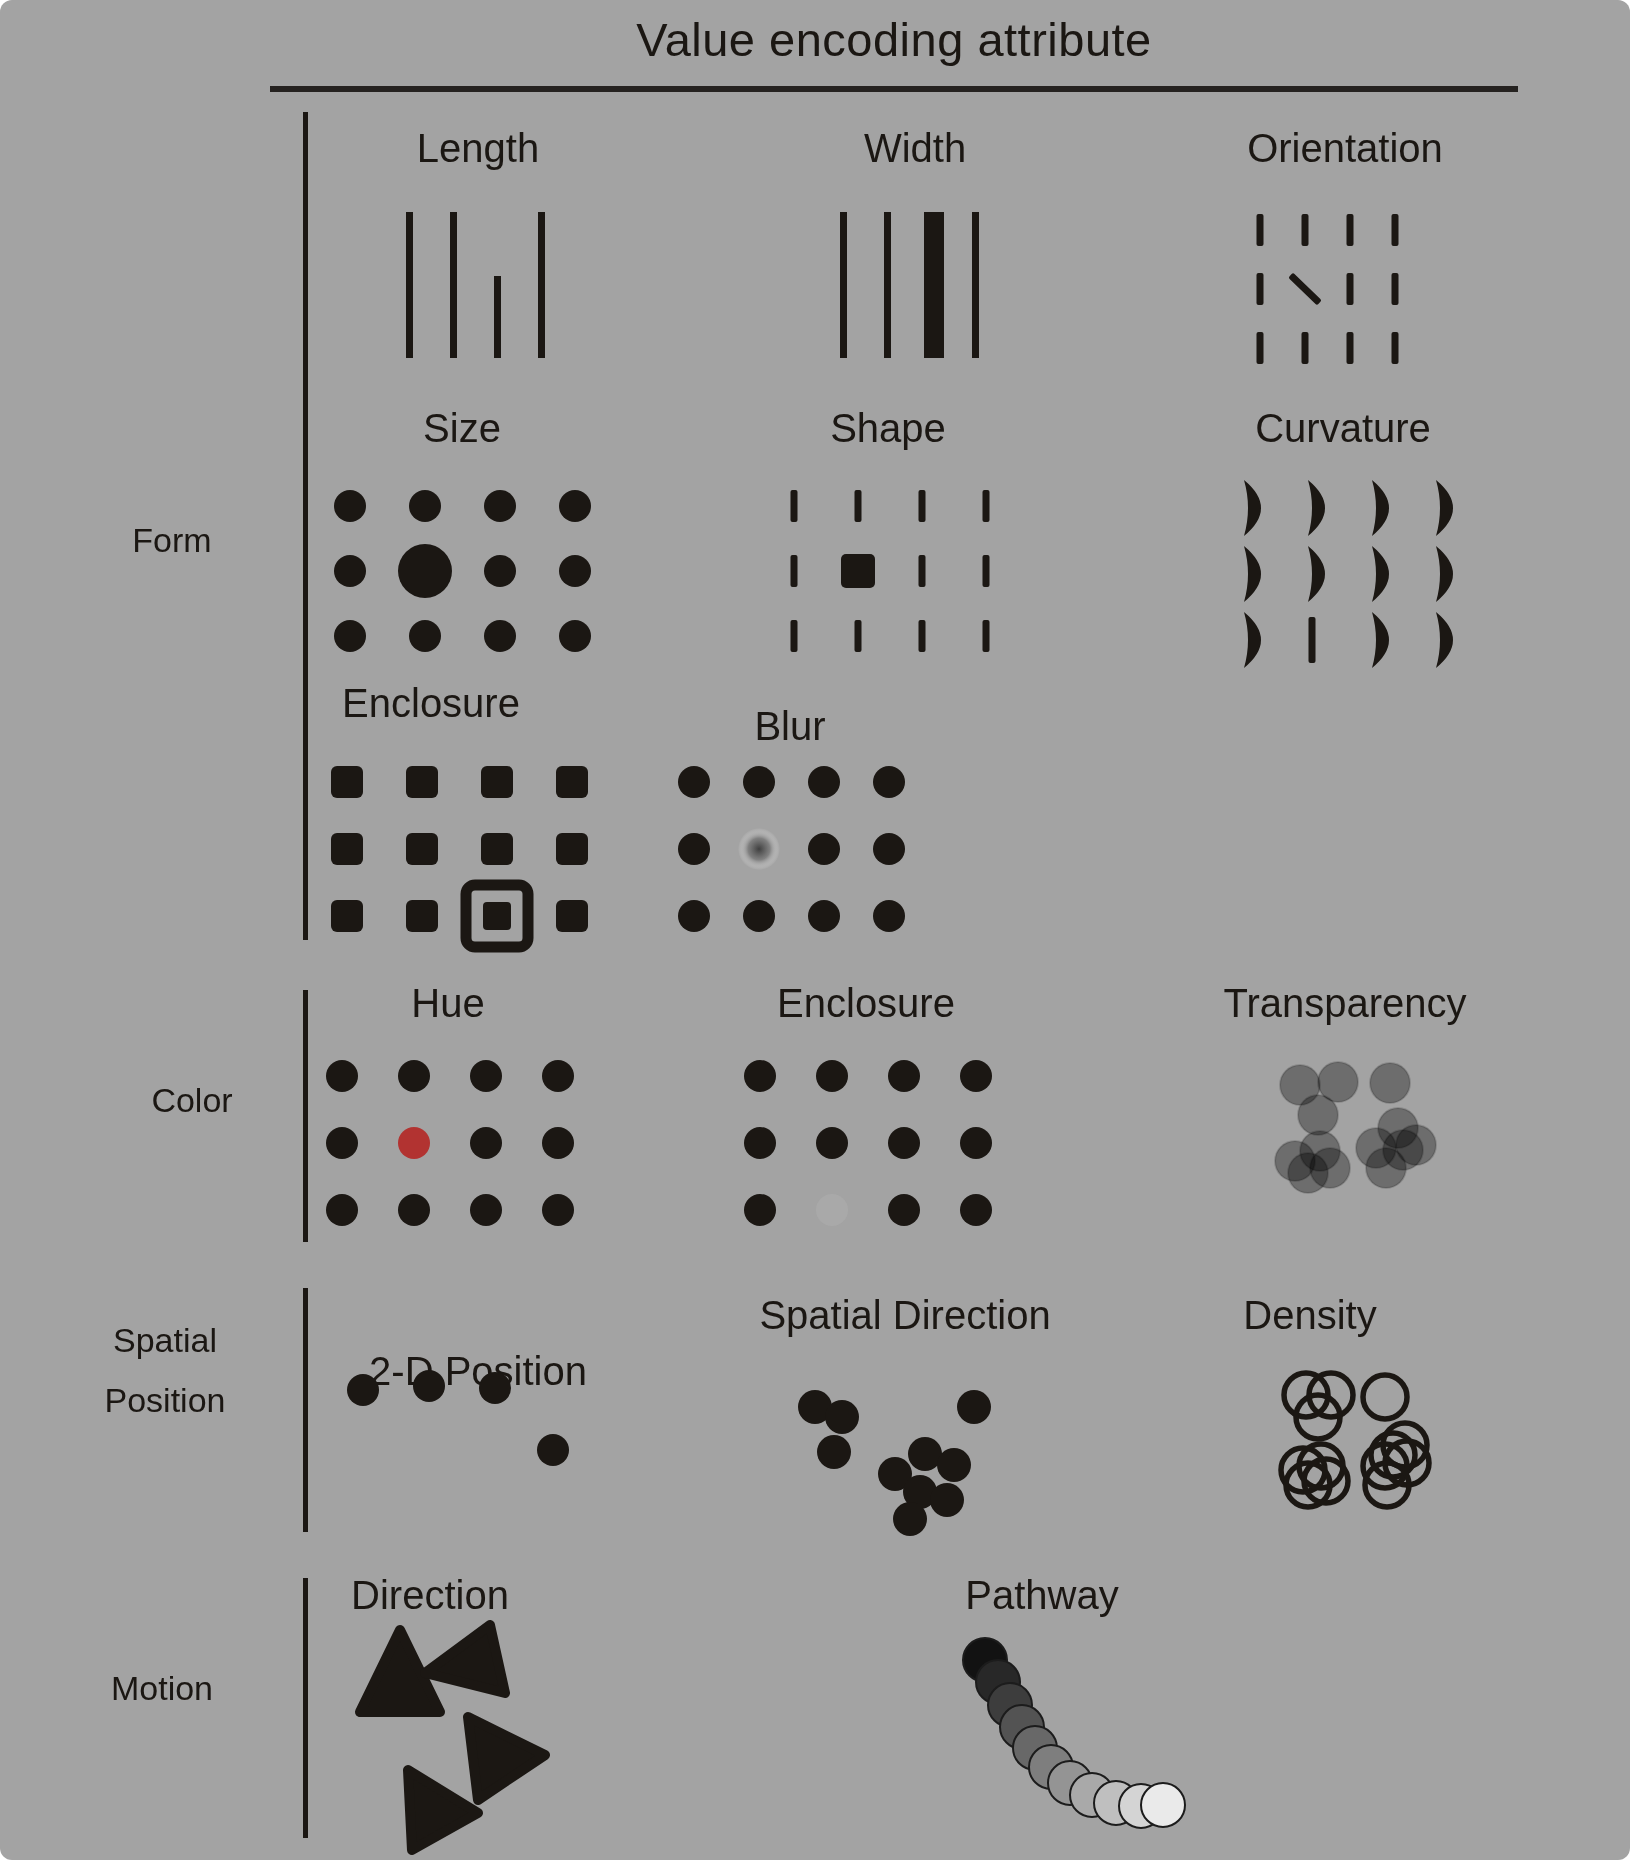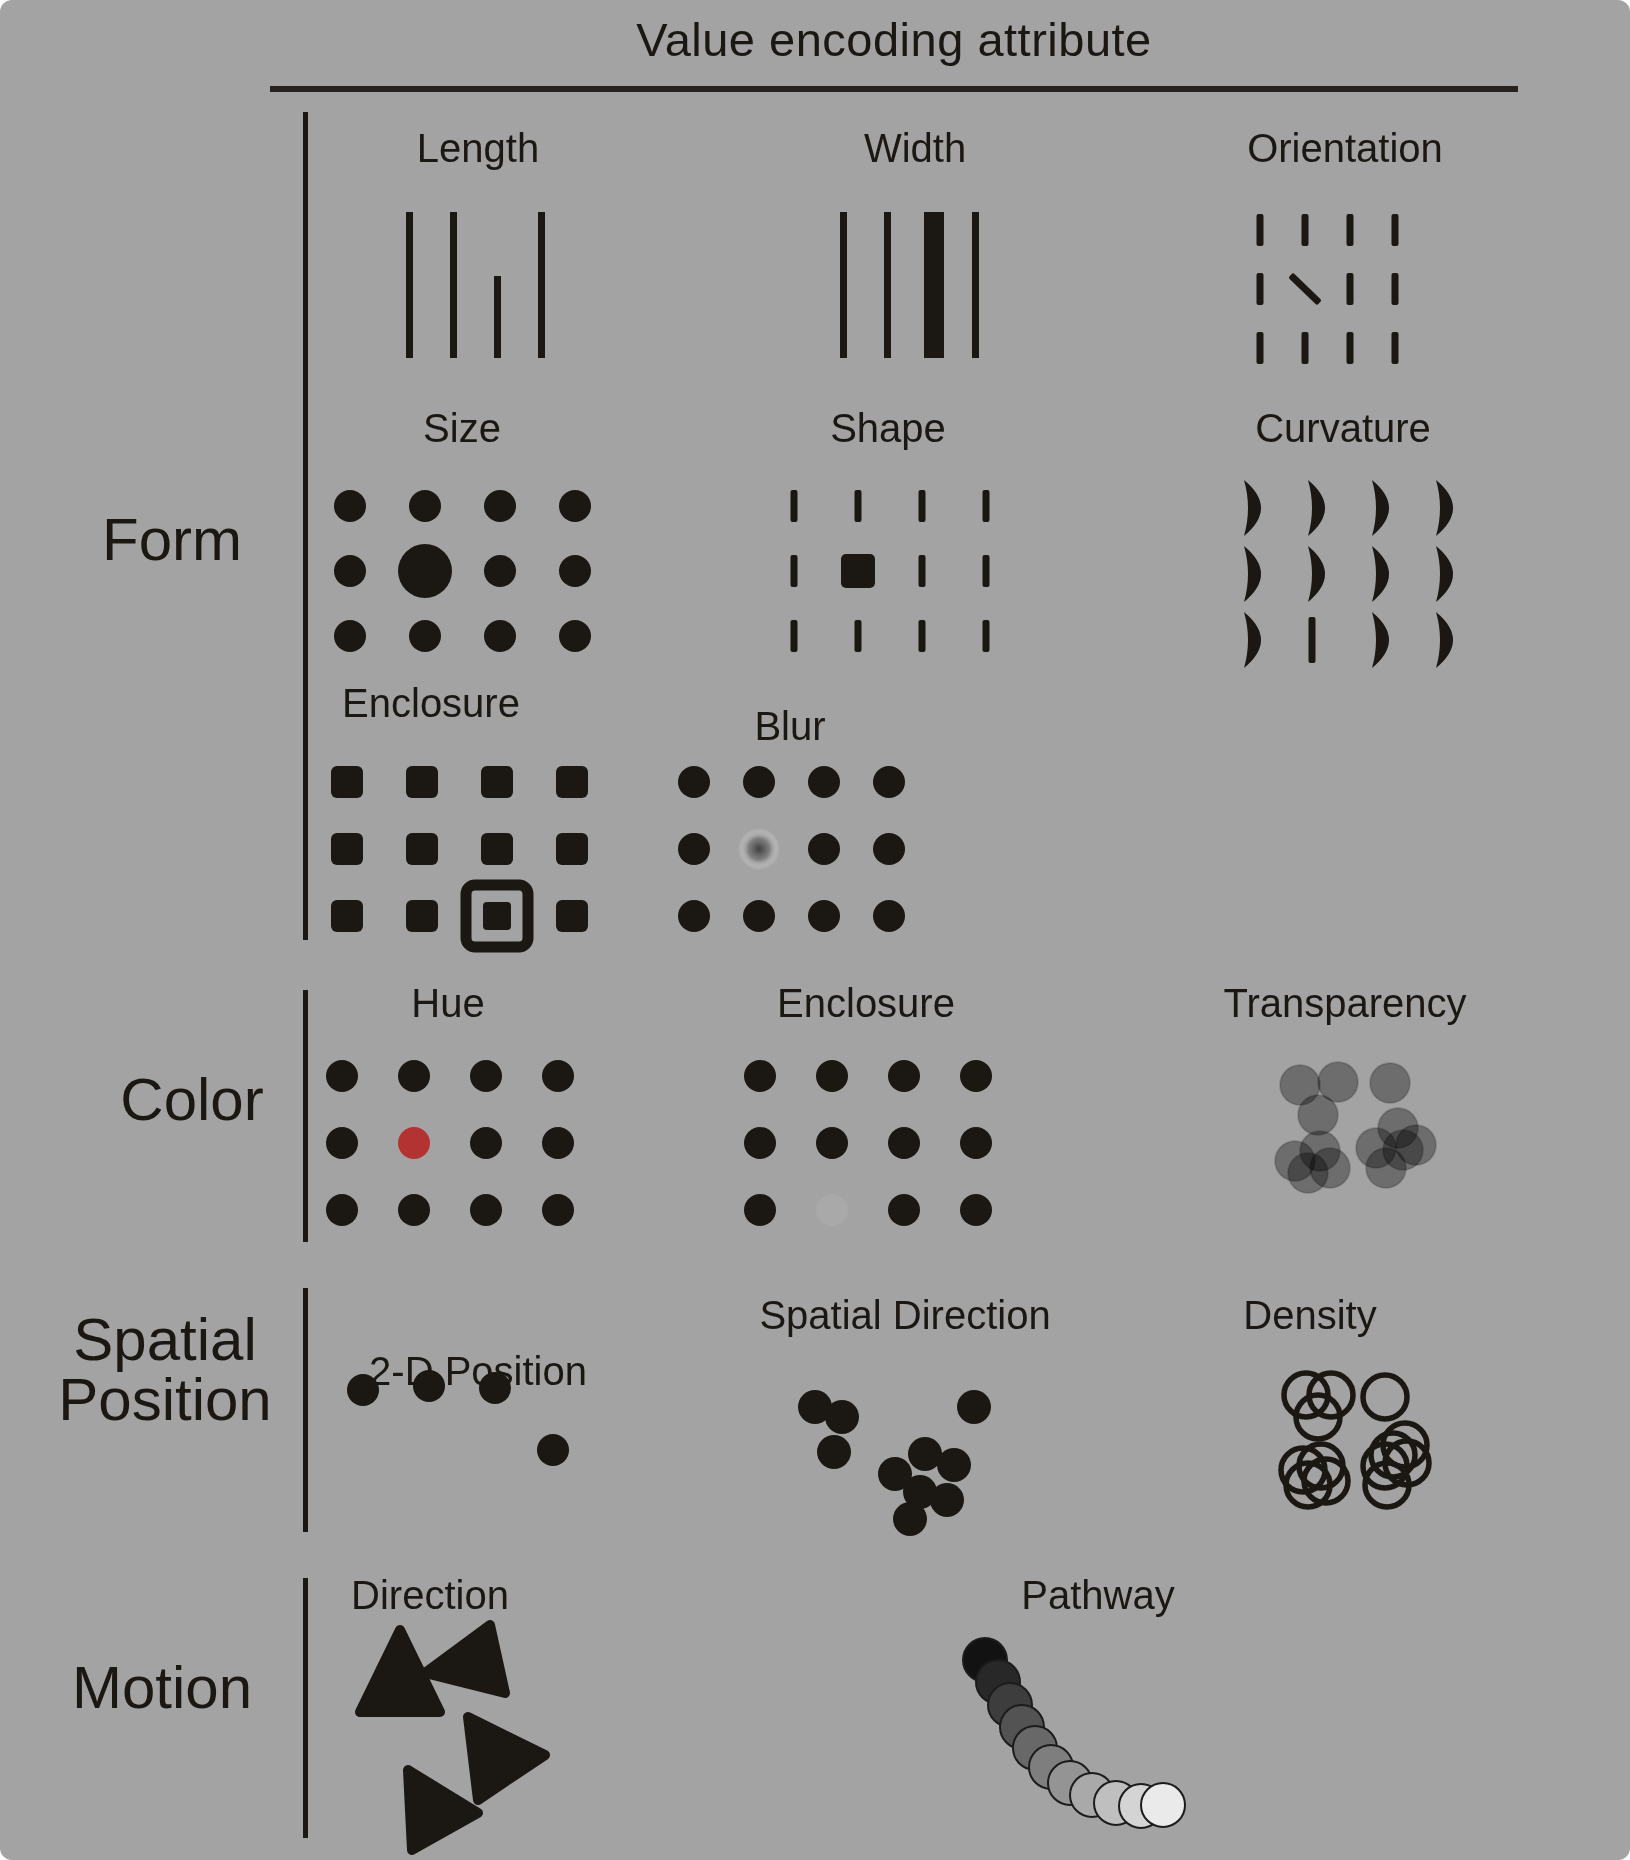--- a/index.html
+++ b/index.html
@@ -3,21 +3,21 @@
 <meta charset="utf-8">
 <style>
   html,body{margin:0;padding:0;background:#ffffff;}
   body{font-family:"Liberation Sans",sans-serif;color:#1b1713;}
   #canvas{position:relative;width:1630px;height:1860px;background:#a3a3a3;overflow:hidden;border-radius:12px;}
   #title{position:absolute;left:894px;top:12px;transform:translateX(-50%);
          font-size:47px;white-space:nowrap;letter-spacing:0.5px;}
   #rule{position:absolute;left:270px;top:86px;width:1248px;height:6px;background:#252220;}
   .sep{position:absolute;width:5px;background:#1b1713;}
   .hdr{position:absolute;transform:translateX(-50%);font-size:40px;white-space:nowrap;}
-  .group-label{position:absolute;transform:translateX(-50%);font-size:60px;
+  .group-label{position:absolute;transform:translateX(-50%);font-size:34px;
                text-align:center;line-height:60px;white-space:nowrap;}
   .icon{position:absolute;}
 </style>
 </head>
 <body>
 
 <div id="canvas">
   <div id="title">Value encoding attribute</div>
   <div id="rule" style="background: rgb(37, 34, 32);"></div>
   <div id="content">
@@ -232,21 +232,21 @@
           <circle cx="169" cy="105" r="22" fill="none" stroke="#1b1713" stroke-width="5.5"></circle>
           <circle cx="149" cy="127" r="22" fill="none" stroke="#1b1713" stroke-width="5.5"></circle>
         </svg></div>
       <div class="hdr" style="left: 430px; top: 1573px;">Direction</div>
       <div class="icon" style="left: 338px; top: 1613px;"><svg width="245" height="245" viewBox="0 0 245 245">
           <polygon points="62,17 22,99 102,99" fill="#1b1713" stroke="#1b1713" stroke-width="10" stroke-linejoin="round"></polygon>
           <polygon points="152,12 167,80 87,60" fill="#1b1713" stroke="#1b1713" stroke-width="10" stroke-linejoin="round"></polygon>
           <polygon points="130,104 140,187 207,142" fill="#1b1713" stroke="#1b1713" stroke-width="10" stroke-linejoin="round"></polygon>
           <polygon points="70,157 74,237 140,200" fill="#1b1713" stroke="#1b1713" stroke-width="10" stroke-linejoin="round"></polygon>
         </svg></div>
-      <div class="hdr" style="left: 1098px; top: 1573px; text-align: right;">Pathway</div>
+      <div class="hdr" style="left: 1042px; top: 1573px; text-align: right;">Pathway</div>
       <div class="icon" style="left: 958px; top: 1633px;"><svg width="245" height="205" viewBox="0 0 245 205">
           <circle cx="27" cy="27" r="22" fill="rgb(18,18,18)" stroke="#1c1c1c" stroke-width="2"></circle>
           <circle cx="40" cy="49" r="22" fill="rgb(40,40,40)" stroke="#1c1c1c" stroke-width="2"></circle>
           <circle cx="52" cy="72" r="22" fill="rgb(61,61,61)" stroke="#1c1c1c" stroke-width="2"></circle>
           <circle cx="64" cy="94" r="22" fill="rgb(83,83,83)" stroke="#1c1c1c" stroke-width="2"></circle>
           <circle cx="77" cy="115" r="22" fill="rgb(104,104,104)" stroke="#1c1c1c" stroke-width="2"></circle>
           <circle cx="93" cy="134" r="22" fill="rgb(126,126,126)" stroke="#1c1c1c" stroke-width="2"></circle>
           <circle cx="112" cy="150" r="22" fill="rgb(148,148,148)" stroke="#1c1c1c" stroke-width="2"></circle>
           <circle cx="134" cy="162" r="22" fill="rgb(169,169,169)" stroke="#1c1c1c" stroke-width="2"></circle>
           <circle cx="158" cy="170" r="22" fill="rgb(191,191,191)" stroke="#1c1c1c" stroke-width="2"></circle>

